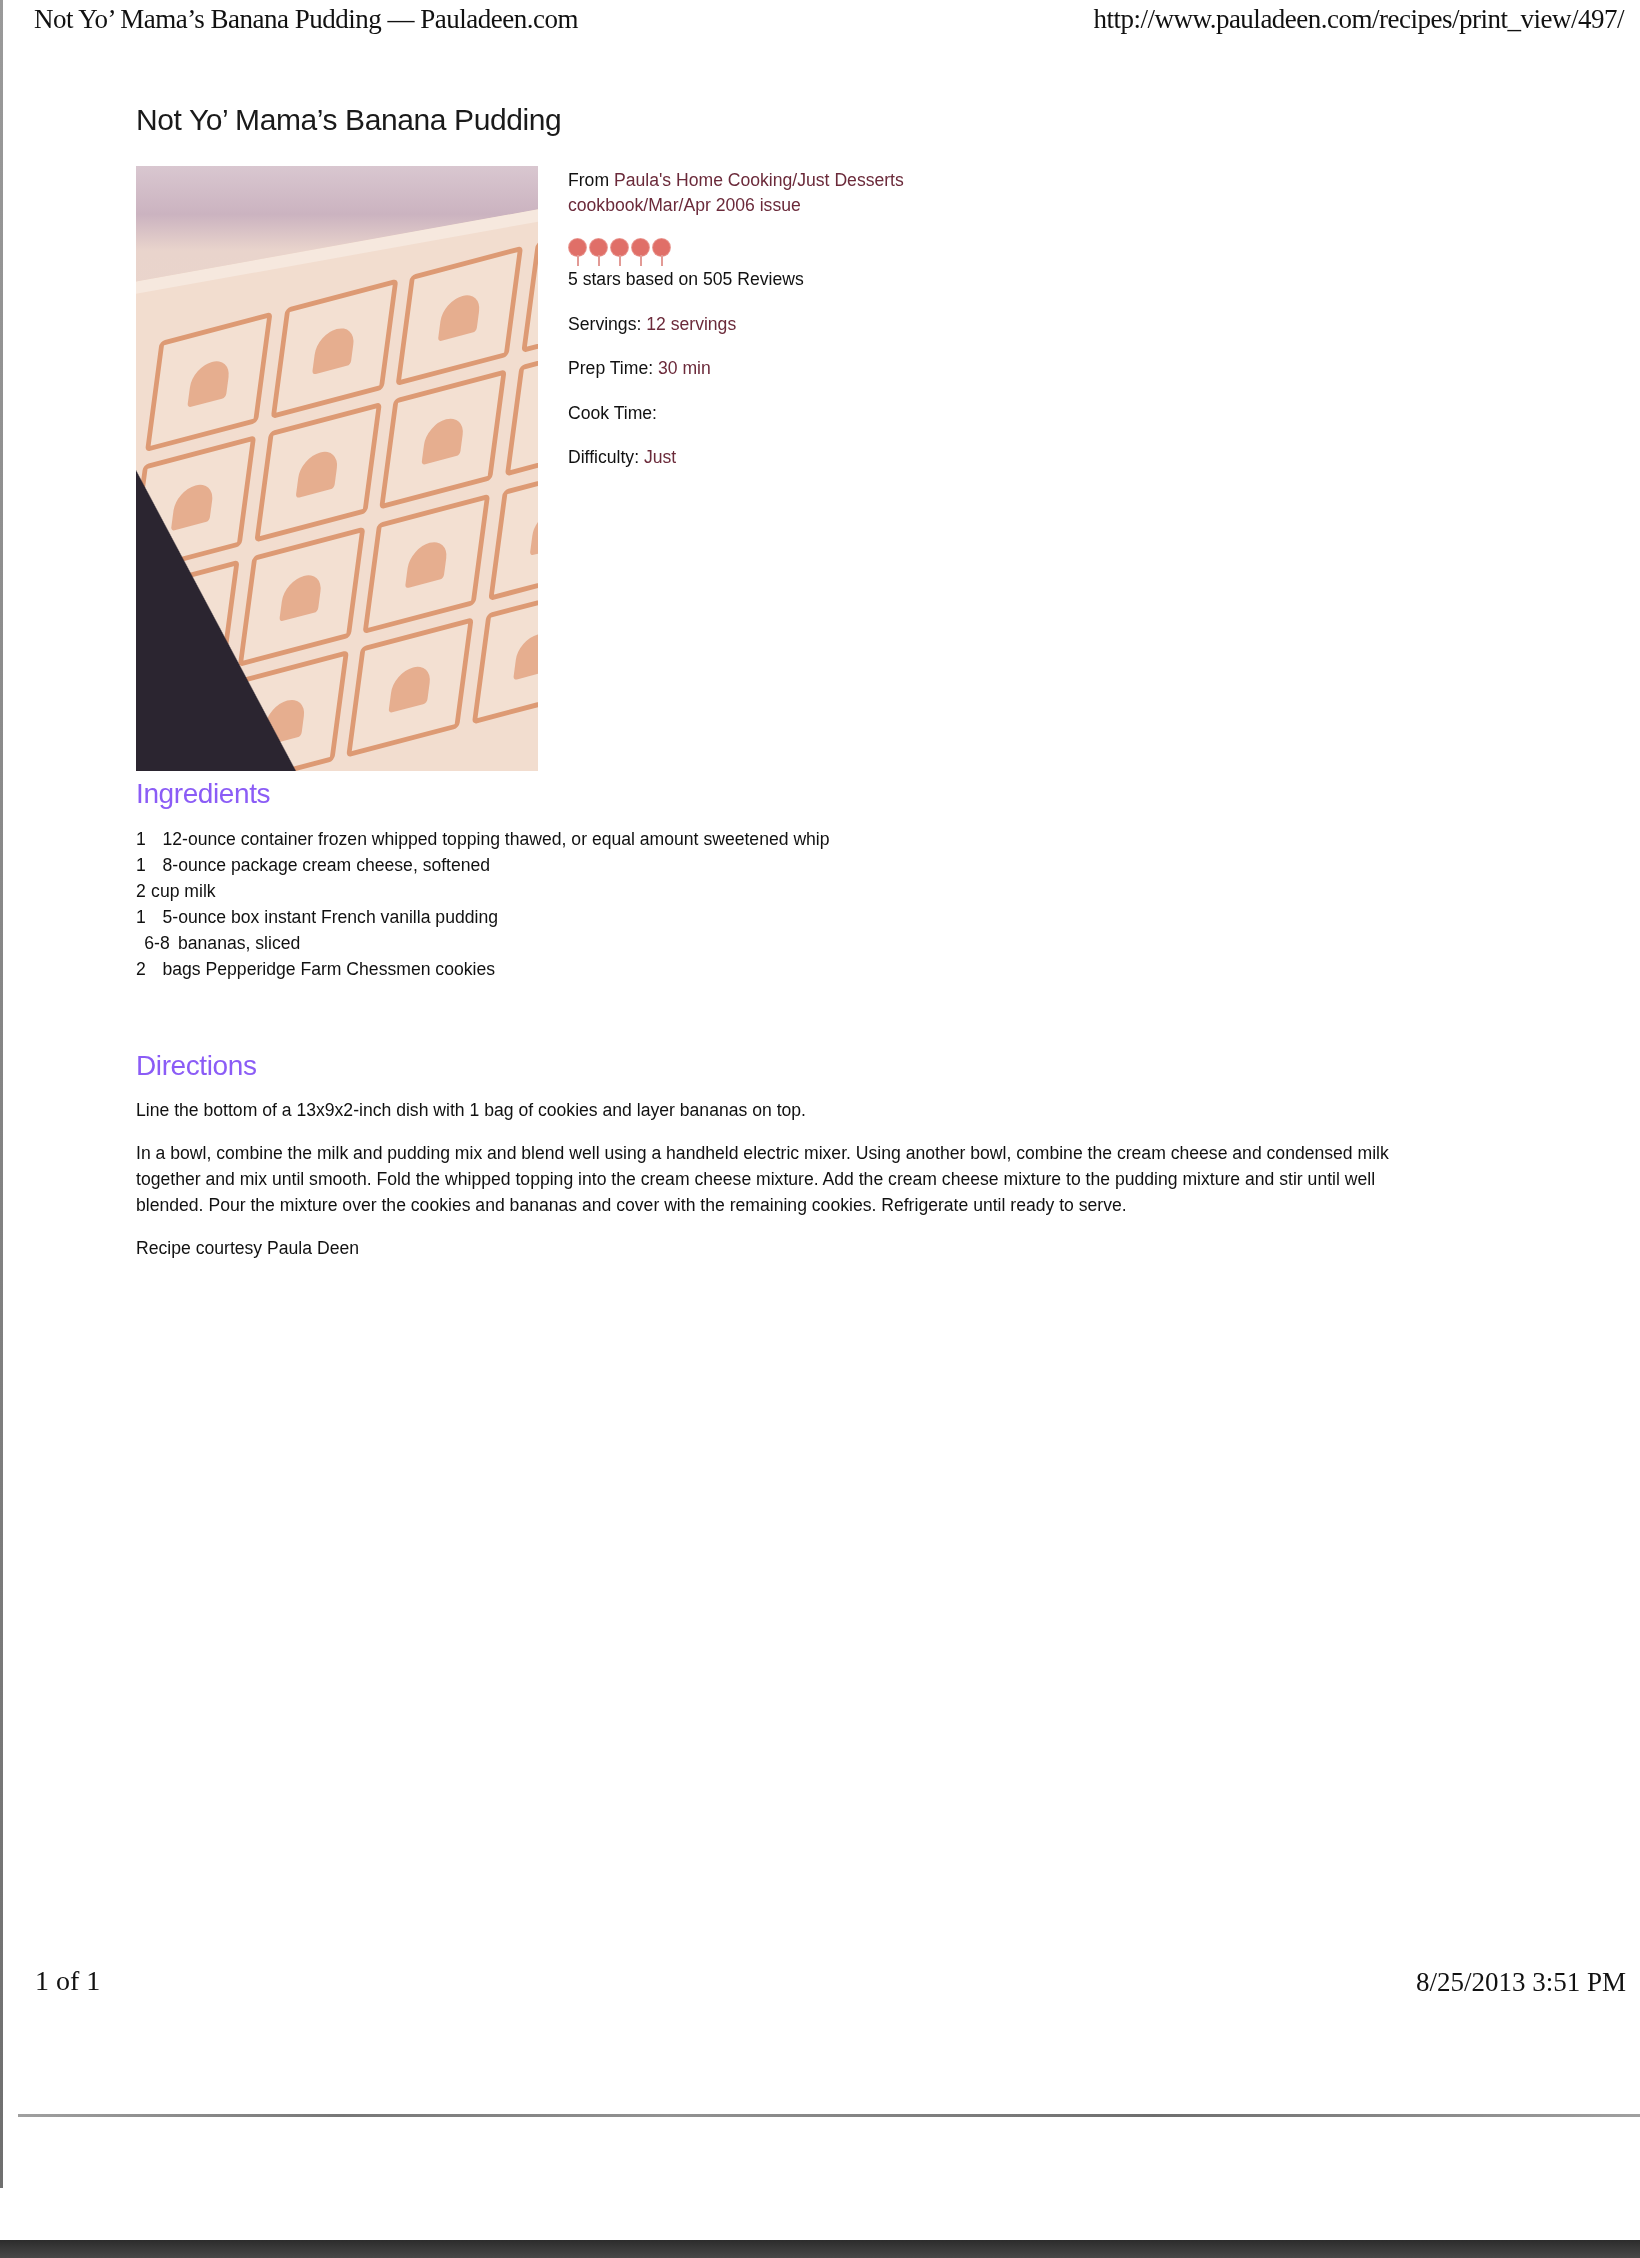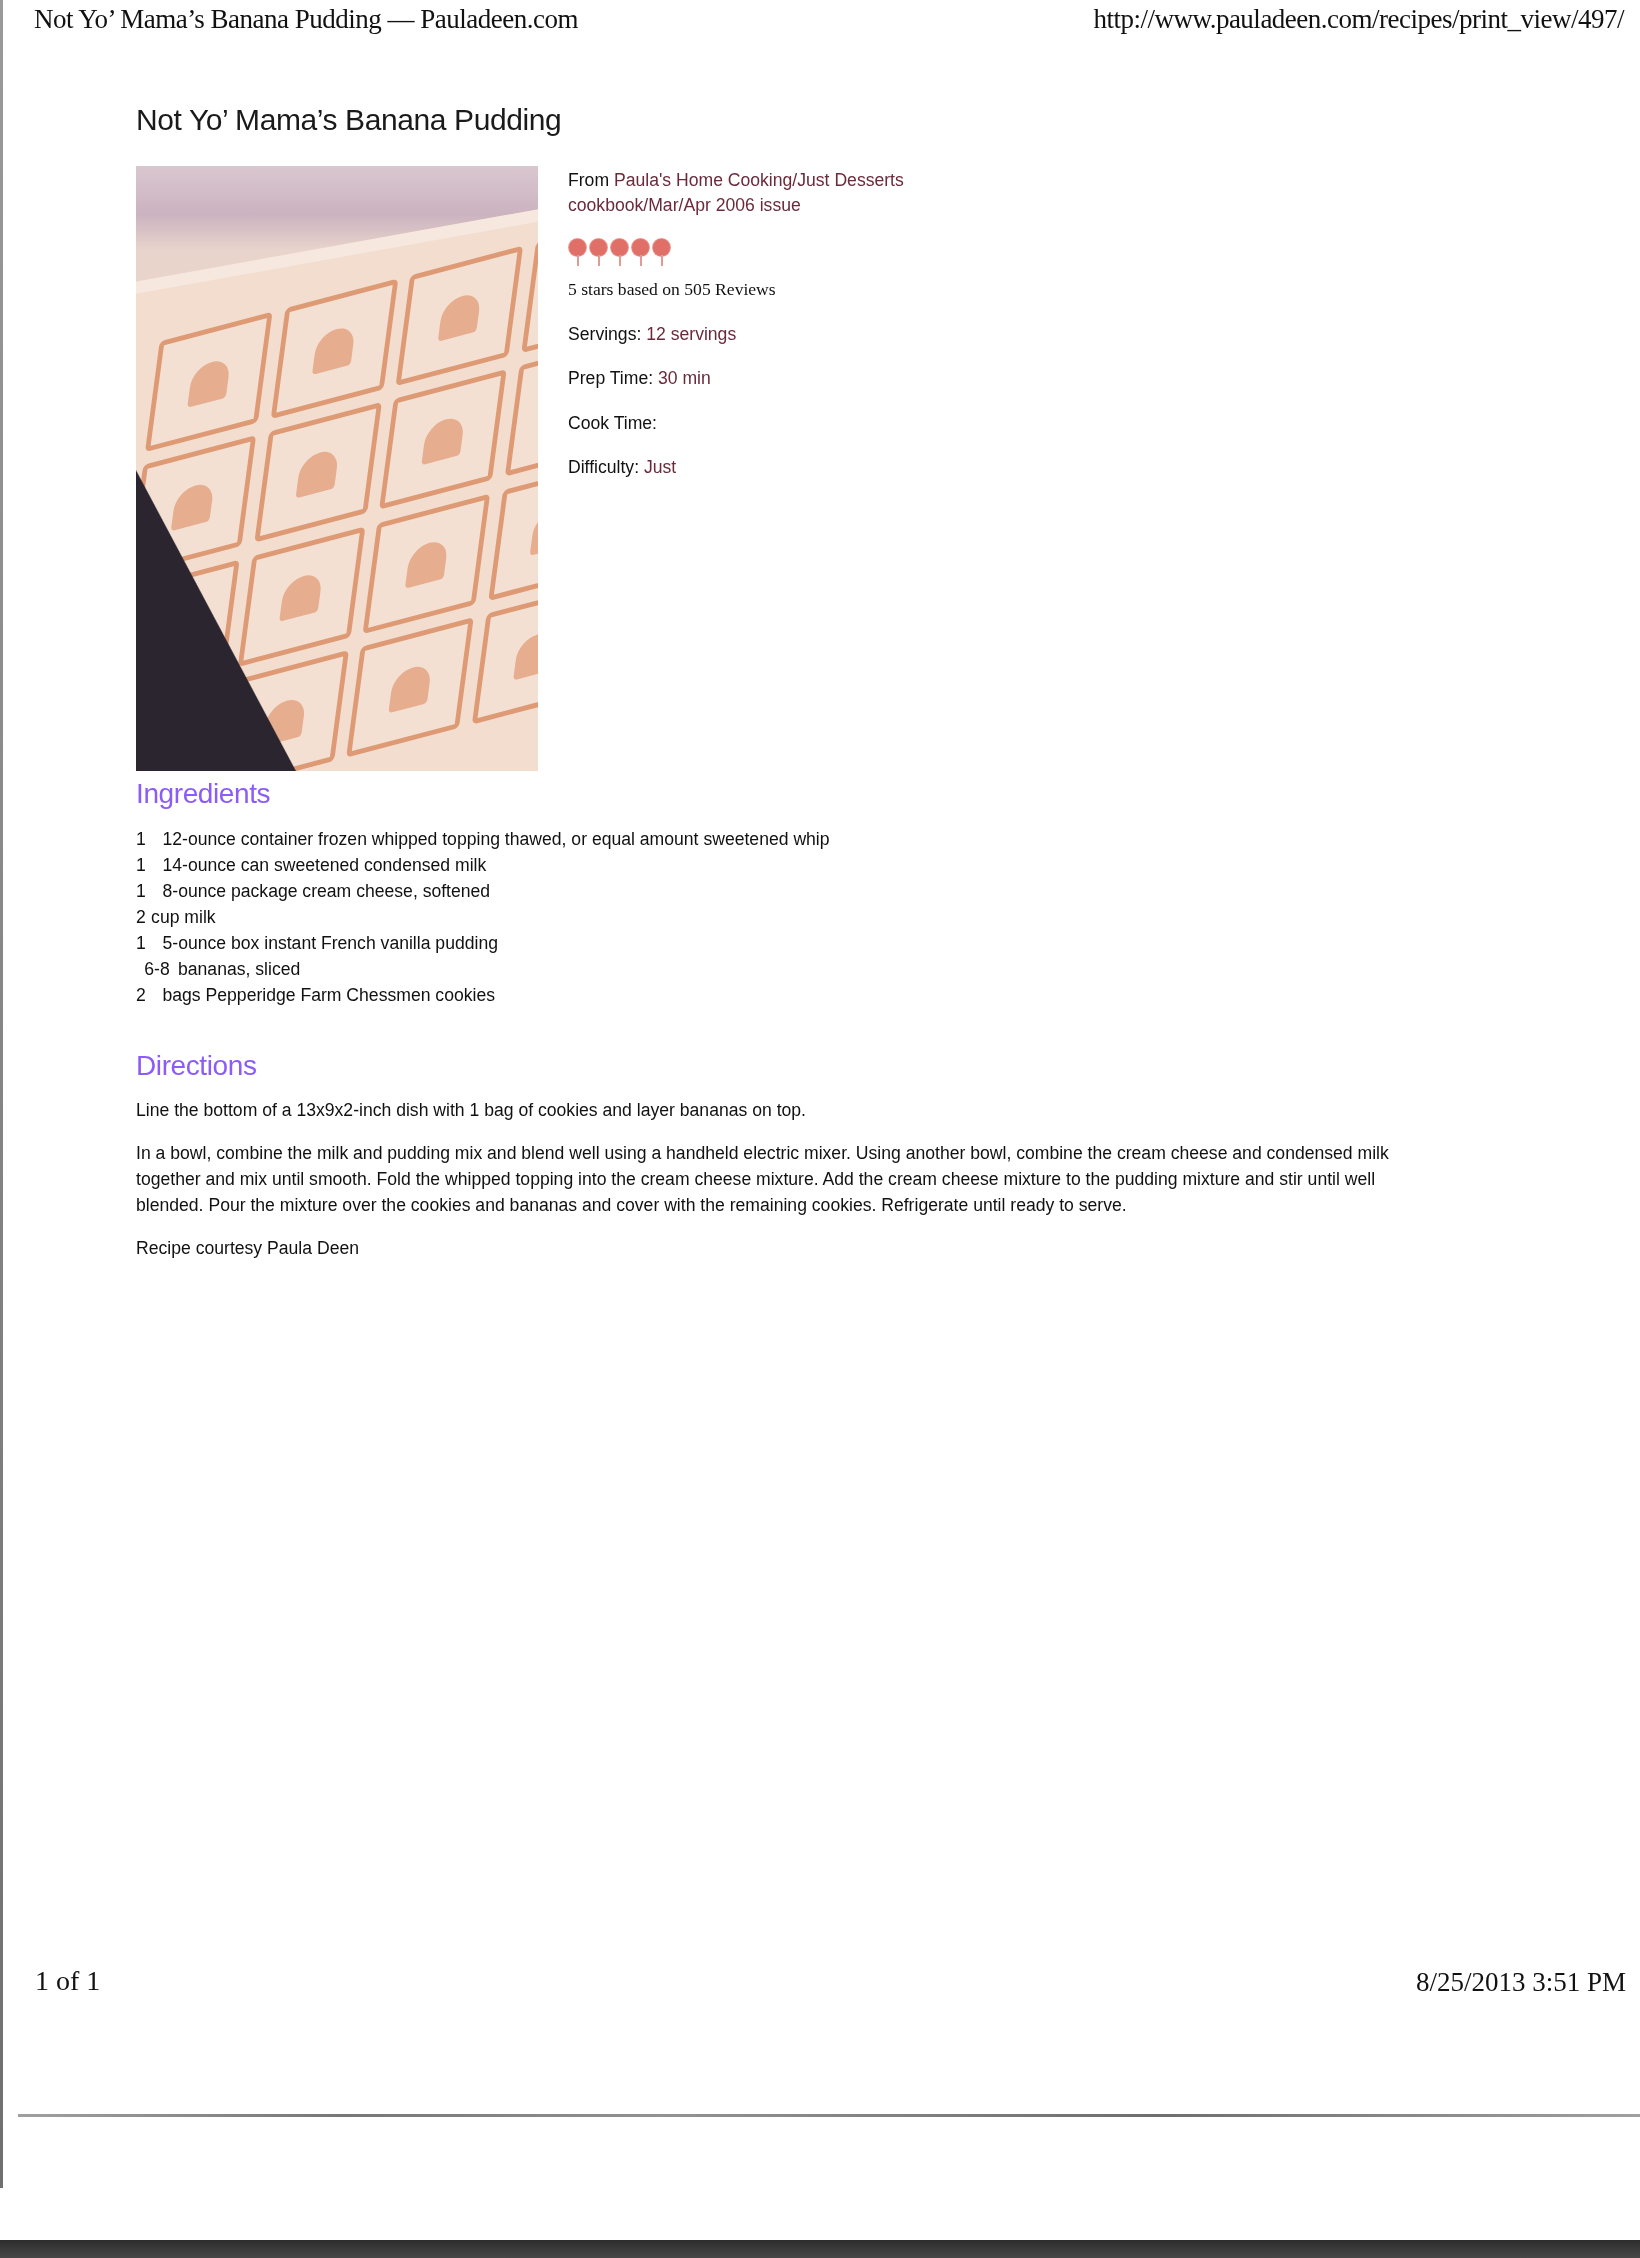--- a/index.html
+++ b/index.html
@@ -64,21 +64,21 @@
   .rating-icons { display: flex; gap: 2.6px; margin-top: 19.4px; height: 30px; }
   .rating-icon { position: relative; width: 18.5px; height: 28px; }
   .rating-icon .head {
     position: absolute; left: 0.9px; top: 1.8px; width: 17px; height: 17px;
     border-radius: 50%; background: #e06f68;
     box-shadow: 0 0 0 0.9px #e8948e;
   }
   .rating-icon .stick {
     position: absolute; left: 8.8px; top: 17.6px; width: 1.8px; height: 10.6px; background: #e29a95;
   }
-  .rating-summary { margin-top: 10px; font-family: Liberation Serif, serif; }
+  .rating-summary { margin-top: 0; }
   .meta-row { margin-top: 19.4px; }
   .section-heading {
     position: absolute; left: 136px; margin: 0;
     font-size: 28px; font-weight: normal; color: #8b5cf6; letter-spacing: -0.4px;
   }
   .ingredients-heading { top: 778px; }
   .directions-heading { top: 1050px; }
   .ingredients-list {
     position: absolute; left: 136px; top: 826px; margin: 0; padding: 0; list-style: none;
     font-size: 17.6px; line-height: 26px; color: #111;
@@ -210,21 +210,20 @@
     <span>Cook Time: </span><span class="accent"></span>
   </div>
   <div class="meta-row">
     <span>Difficulty: </span><span class="accent">Just</span>
   </div>
 </div>
 
 <h2 class="section-heading ingredients-heading">Ingredients</h2>
 <ul class="ingredients-list">
   <li><span class="ing-qty">1</span><span>12-ounce container frozen whipped topping thawed, or equal amount sweetened whip</span></li>
-  <li><span class="ing-qty">1</span><span>14-ounce can sweetened condensed milk</span></li>
   <li><span class="ing-qty">1</span><span>8-ounce package cream cheese, softened</span></li>
   <li><span class="ing-qty inline">2</span><span>cup milk</span></li>
   <li><span class="ing-qty">1</span><span>5-ounce box instant French vanilla pudding</span></li>
   <li><span class="ing-qty wide">6-8</span><span>bananas, sliced</span></li>
   <li><span class="ing-qty">2</span><span>bags Pepperidge Farm Chessmen cookies</span></li>
 </ul>
 
 <h2 class="section-heading directions-heading">Directions</h2>
 <div class="directions-body">
   <p>Line the bottom of a 13x9x2-inch dish with 1 bag of cookies and layer bananas on top.</p>

